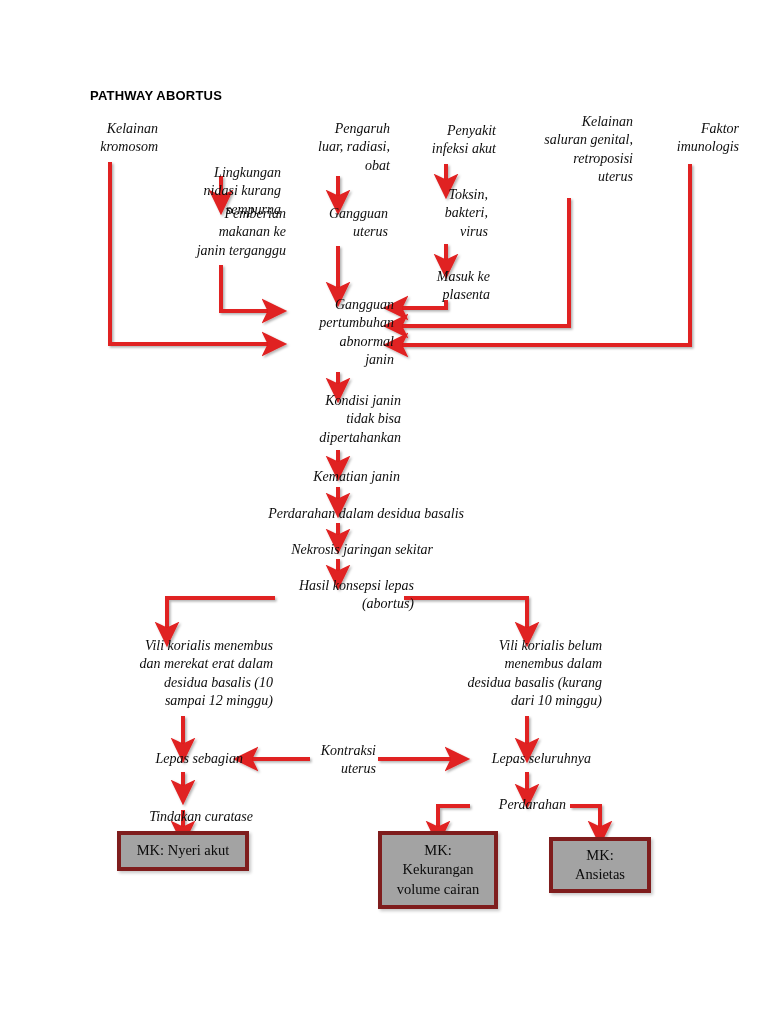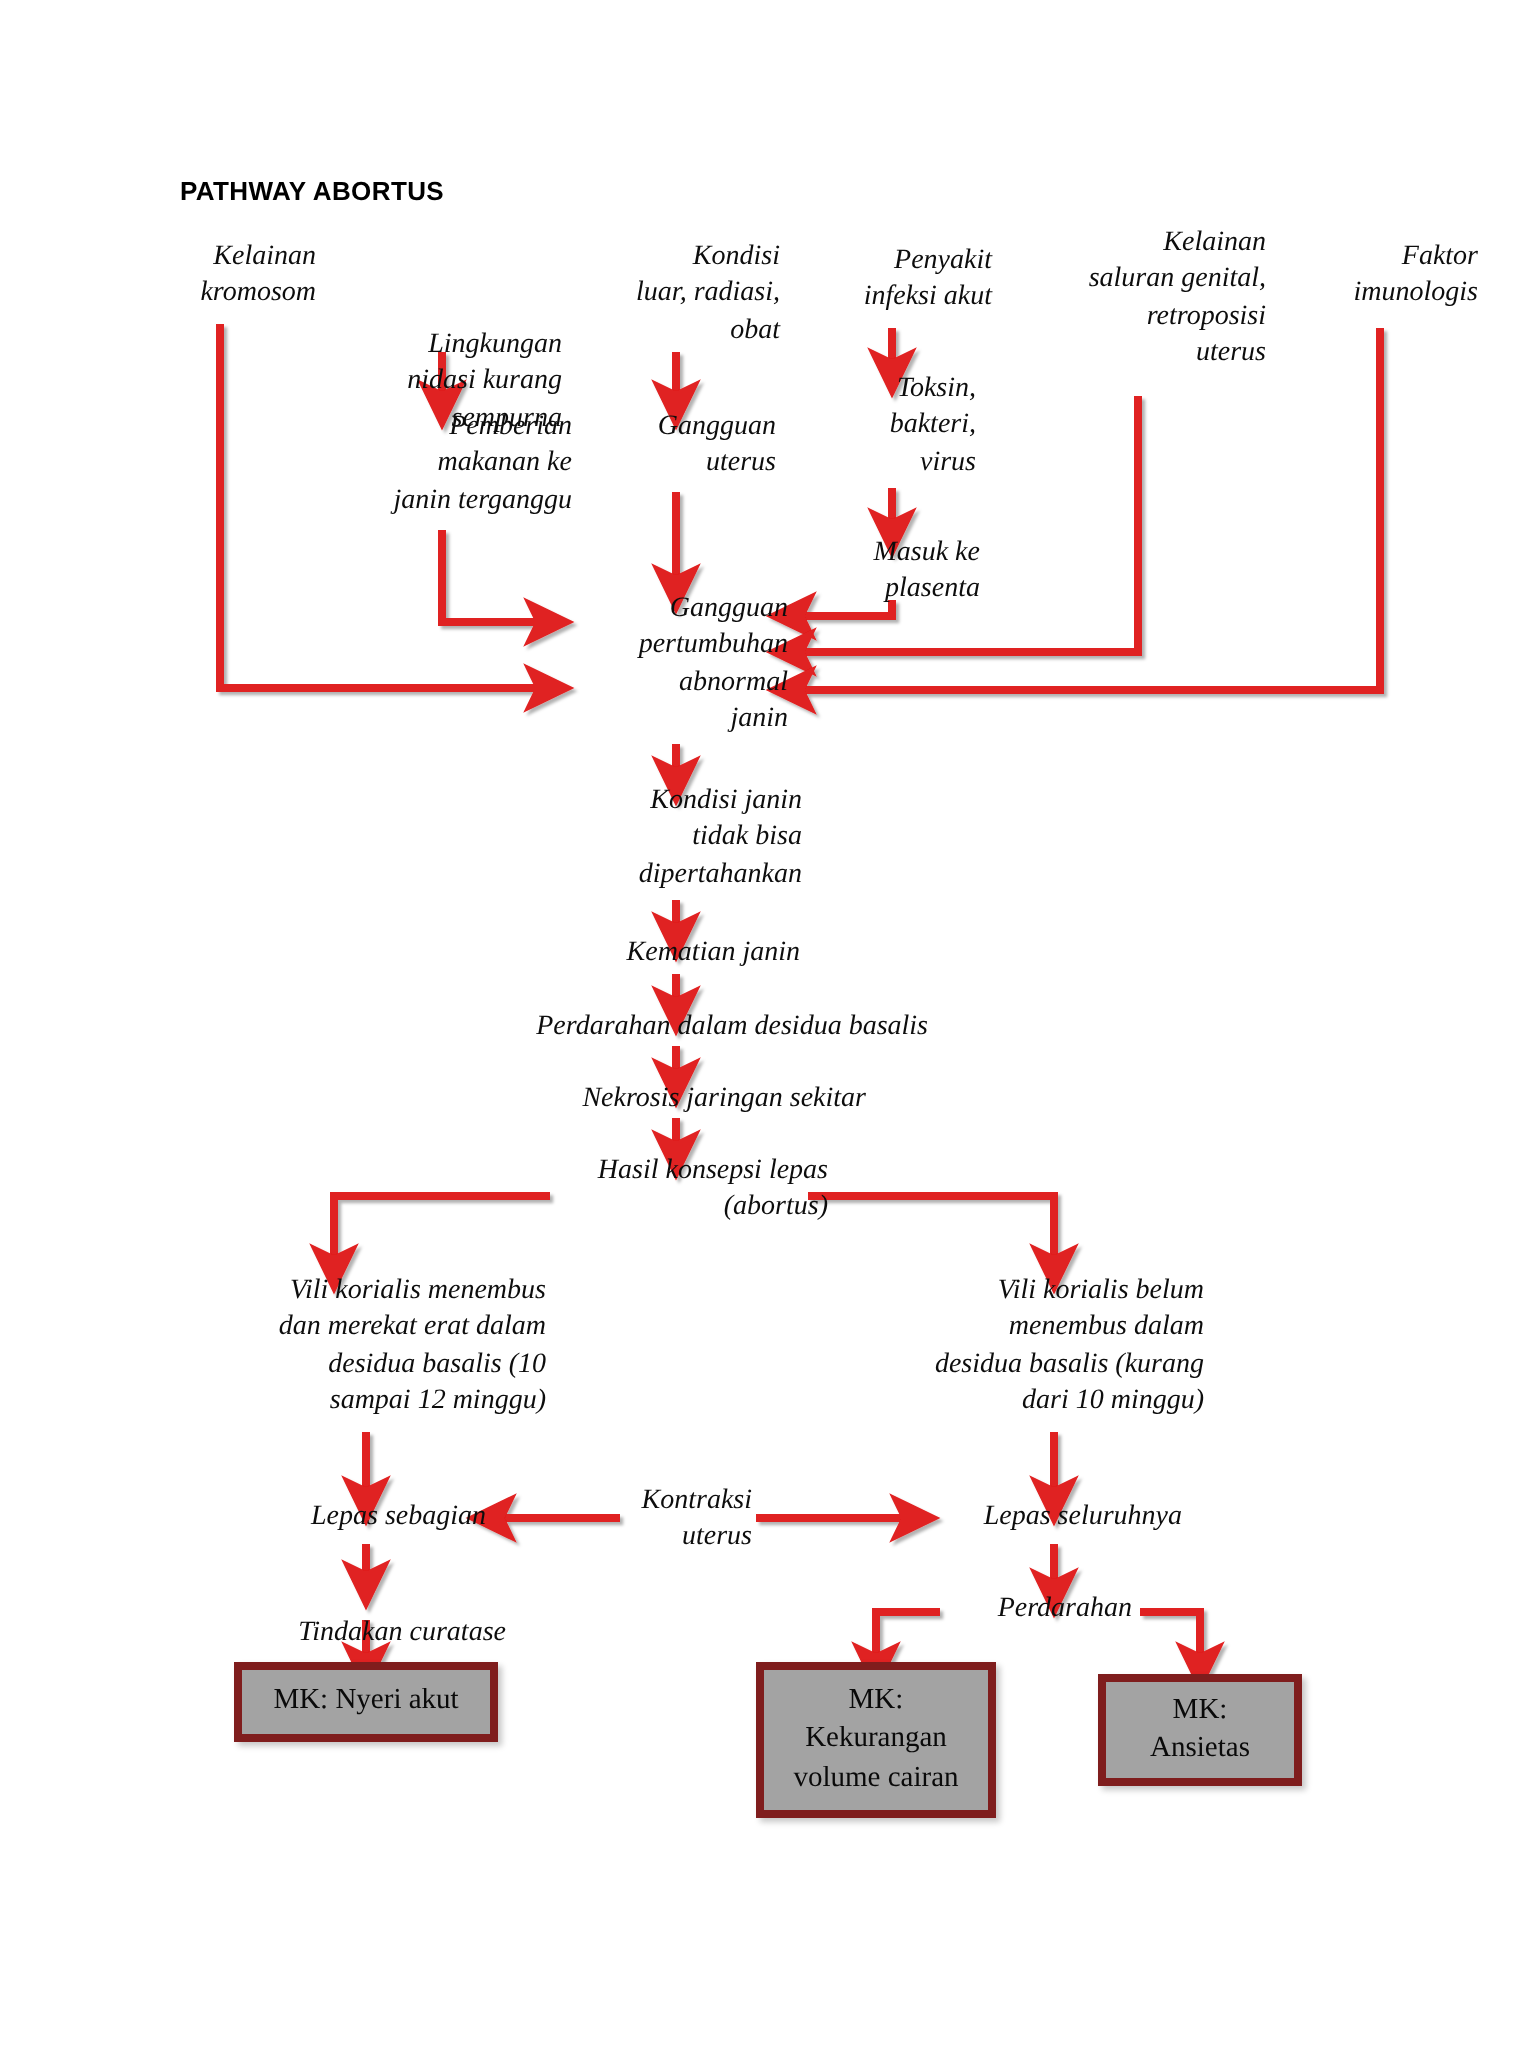--- a/index.html
+++ b/index.html
@@ -136,21 +136,21 @@
 
   <div class="title" style="left:90px; top:88px;">PATHWAY ABORTUS</div>
 
   <div class="node" style="left:62px; top:120px; width:96px;">Kelainan
 kromosom</div>
 
   <div class="node" style="left:161px; top:120px; width:120px;margin-top:44px;">Lingkungan
 nidasi kurang
 sempurna</div>
 
-  <div class="node" style="left:286px; top:120px; width:104px;">Kondisi
+  <div class="node" style="left:286px; top:120px; width:104px;">Pengaruh
 luar, radiasi,
 obat</div>
 
   <div class="node" style="left:396px; top:122px; width:100px;">Penyakit
 infeksi akut</div>
 
   <div class="node" style="left:505px; top:113px; width:128px;">Kelainan
 saluran genital,
 retroposisi
 uterus</div>

